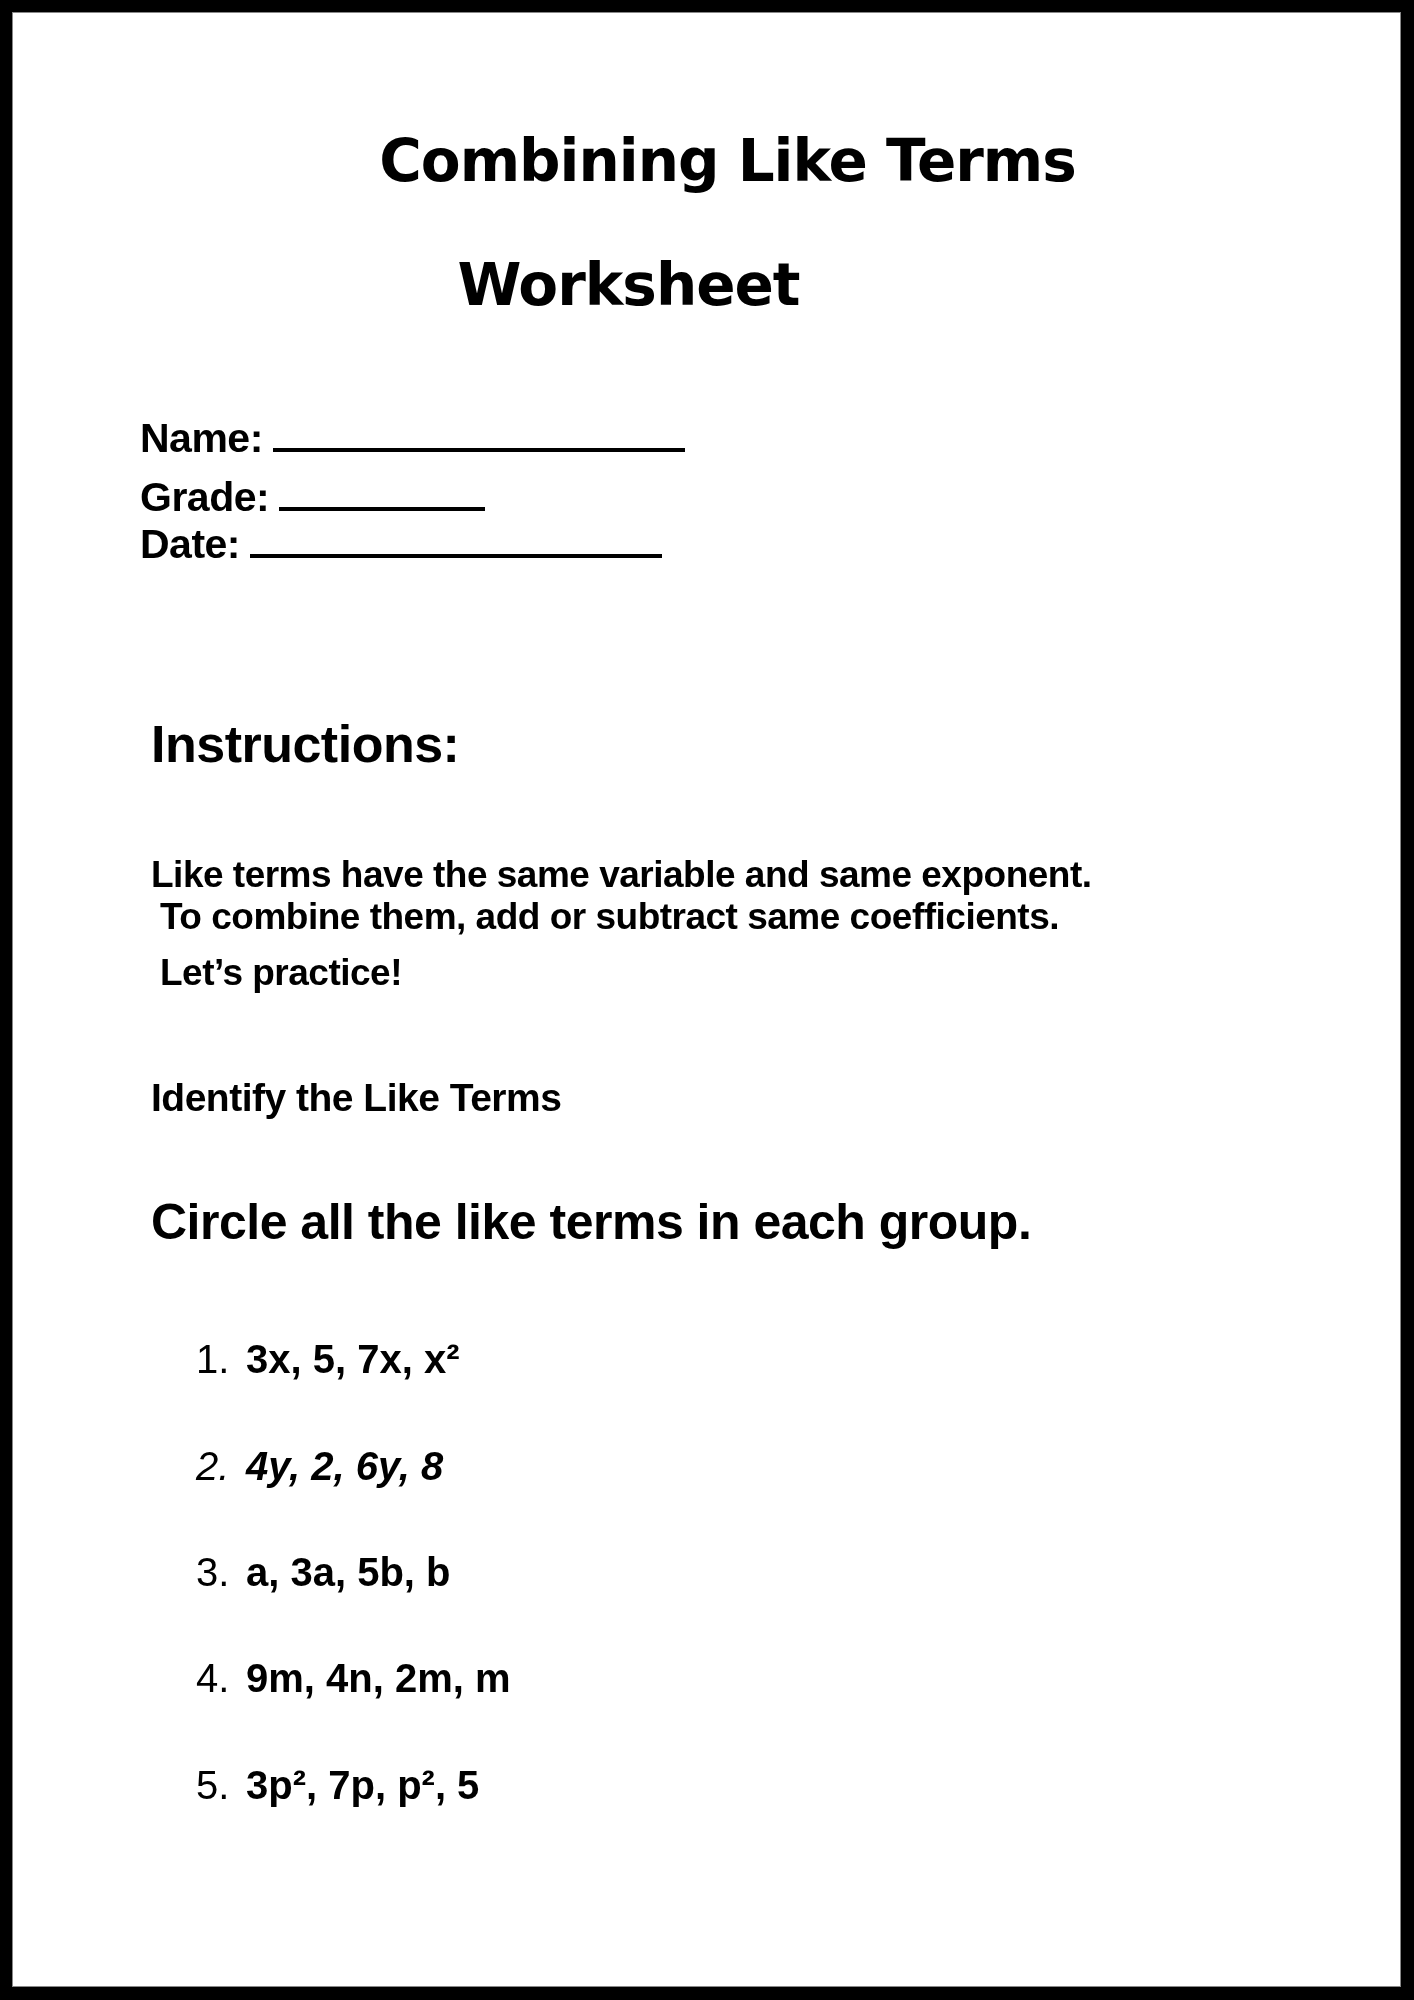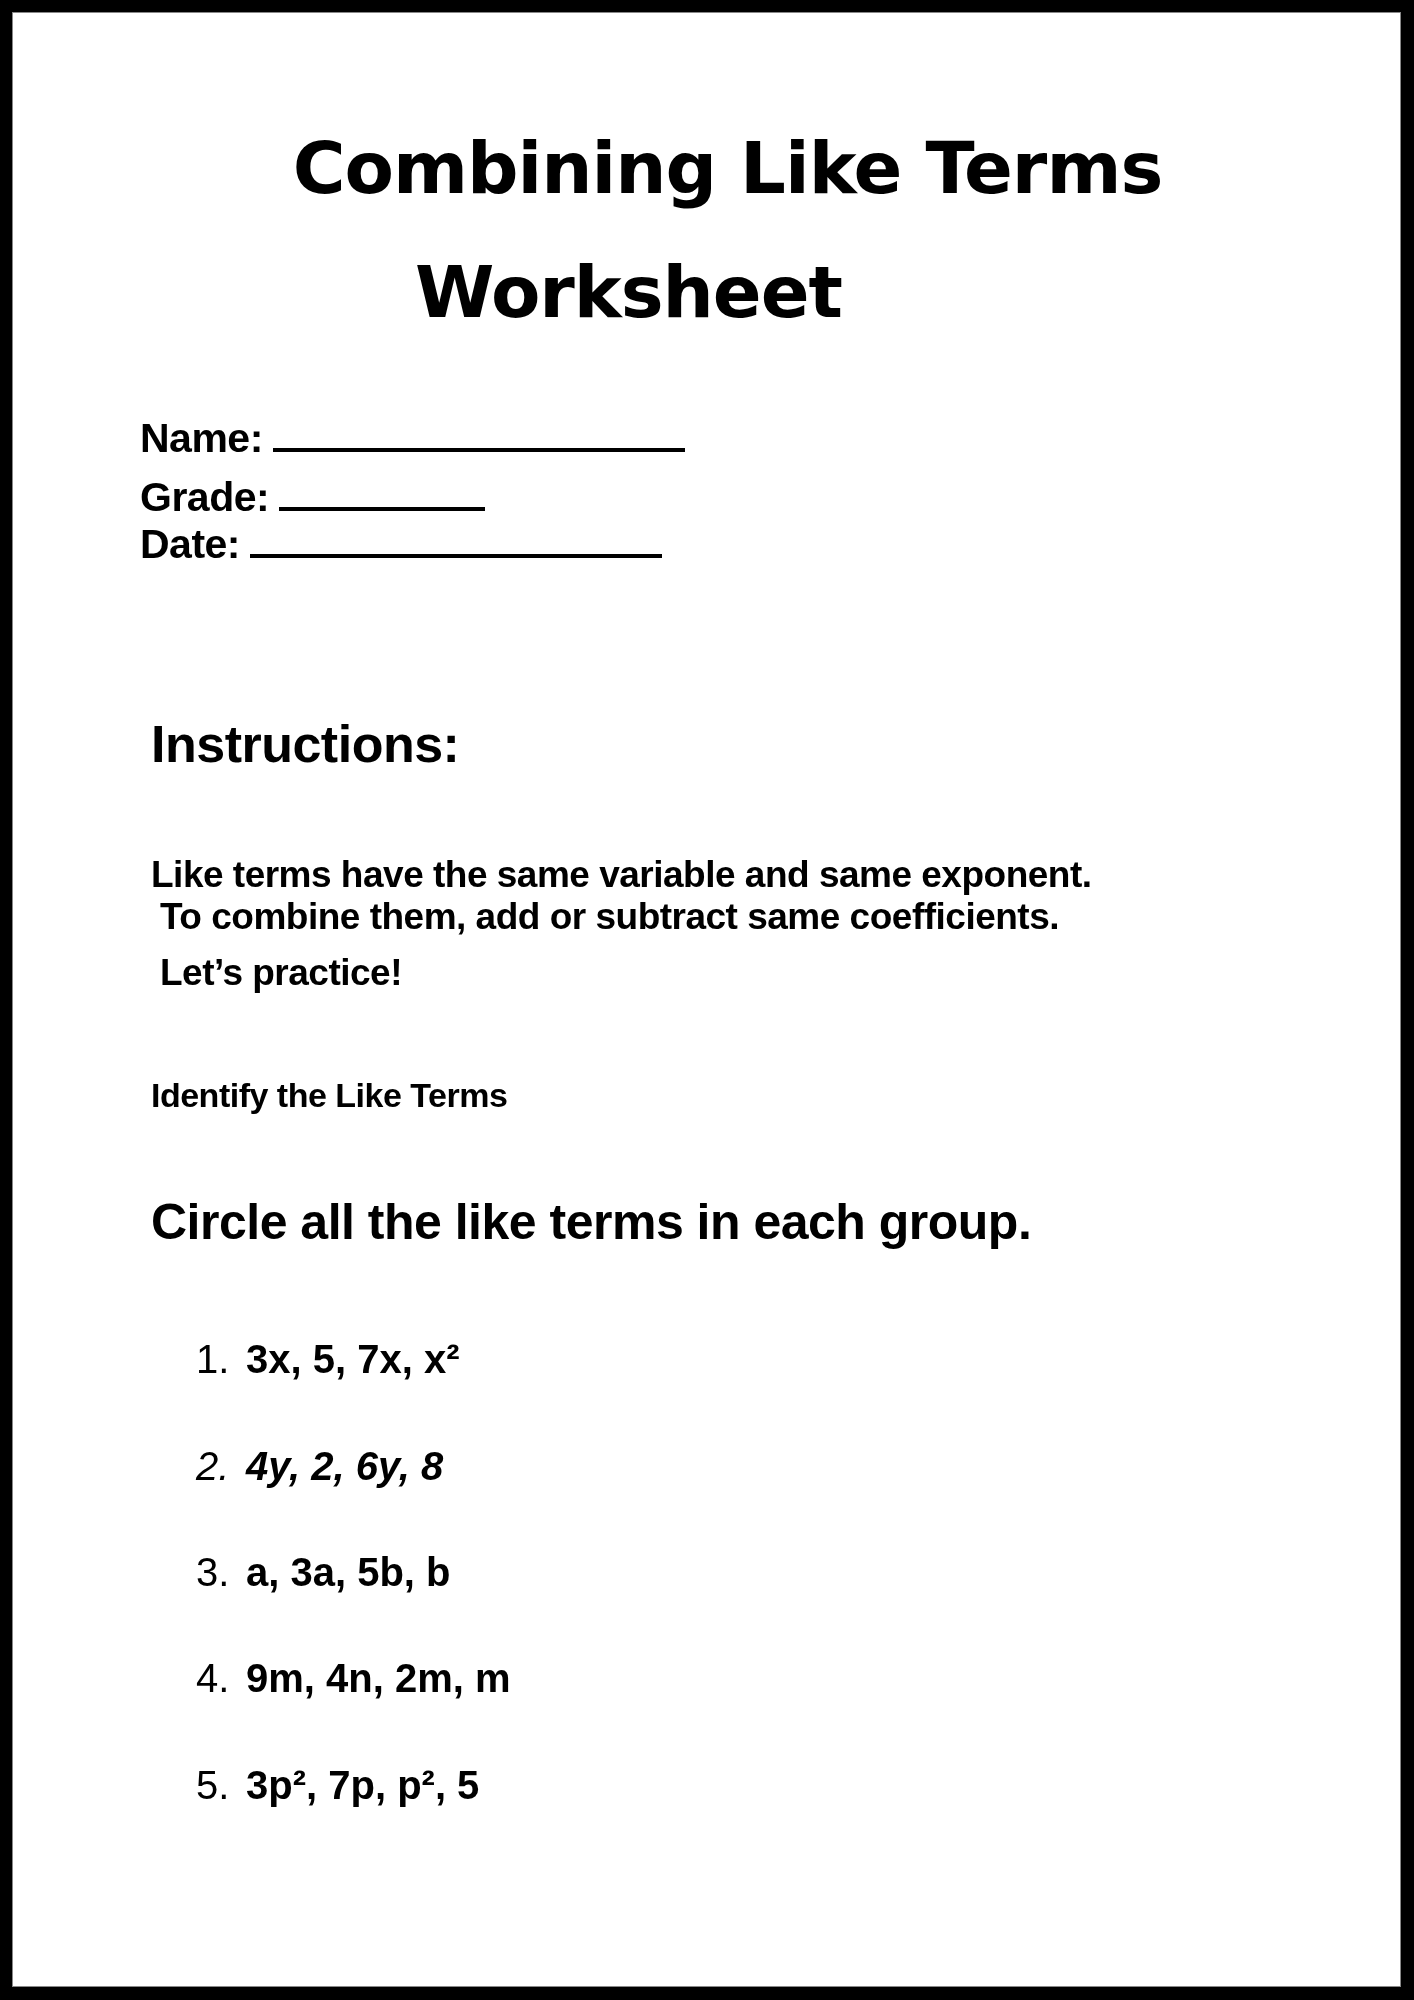--- a/index.html
+++ b/index.html
@@ -18,21 +18,21 @@
       background: #ffffff;
       box-shadow: inset 0 0 0 1px #888;
     }
     .title {
       position: absolute;
       left: 0; width: 1414px;
       margin-left: -12px;
       text-align: center;
       font-family: "DejaVu Sans", sans-serif;
       font-weight: bold;
-      font-size: 72px;
+      font-size: 58px;
       letter-spacing: -1px;
       line-height: 1;
     }
     .title.l1 { top: 120px; left: 12px; width: 1389px; margin-left: 0; padding-left: 18px; box-sizing: border-box; }
     .title.l2 { top: 244px; left: 12px; width: 1389px; margin-left: -90px; }
     .field {
       position: absolute;
       left: 140px;
       font-family: "Liberation Sans", sans-serif;
       font-weight: bold;
@@ -51,21 +51,21 @@
       font-family: "Liberation Sans", sans-serif;
       font-weight: bold;
       line-height: 1;
       white-space: pre;
       letter-spacing: -0.5px;
     }
     .h-instr { top: 718px; font-size: 52px; }
     .p1 { top: 843px; font-size: 37px; margin-top: 13px; }
     .p2 { top: 898px; left: 160px; font-size: 37px; }
     .p3 { top: 954px; left: 160px; font-size: 37px; }
-    .h-identify { top: 1078px; font-size: 34px; }
+    .h-identify { top: 1078px; font-size: 39px; }
     .circle-instr { top: 1197px; font-size: 50px; }
     .q {
       position: absolute;
       left: 196px;
       font-size: 40px;
       line-height: 1;
       white-space: pre;
       margin-top: 32px;
     }
     .q .num { font-family: "Liberation Sans", sans-serif; font-weight: normal; display: inline-block; width: 50px; }

